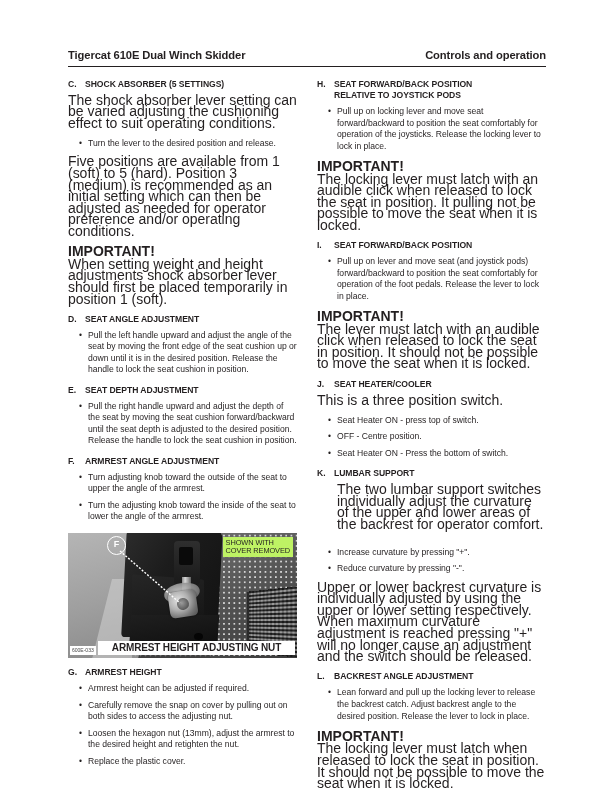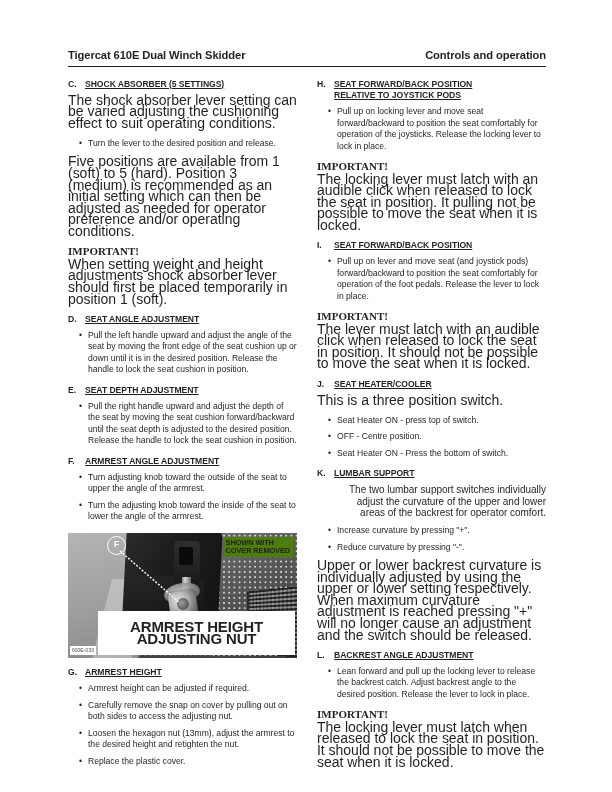--- a/index.html
+++ b/index.html
@@ -63,35 +63,34 @@
     font-weight: bold;
     line-height: 11.6px;
     margin-top: 8.5px;
     margin-bottom: 4.5px;
     letter-spacing: -0.05px;
   }
   .sec .lt {
     width: 17px;
     flex: 0 0 17px;
   }
-  .sec .tx { flex: 1 1 auto; text-decoration: underline; }
+  .sec .tx { flex: 1 1 auto; }
 
   .para {
     font-size: 14px;
     line-height: 11.6px;
     margin-bottom: 8.5px;
     letter-spacing: -0.02px;
   }
   .imp {
-    font-size: 11px;
+    font-size: 14px;
     font-weight: bold;
     line-height: 11.6px;
     margin-bottom: 1px;
     margin-top: 8.5px;
-    font-family: Liberation Serif, serif;
   }
   .imp + .para { margin-top: 0; }
 
   ul.bl {
     list-style: none;
     margin: 0 0 7px 0;
     padding: 0;
   }
   ul.bl li {
     position: relative;
@@ -103,26 +102,25 @@
   }
   ul.bl li:last-child { margin-bottom: 0; }
   ul.bl li .bul {
     position: absolute;
     left: 11px;
     top: 0px;
     font-size: 8.6px;
     line-height: 11.6px;
   }
   .indent-para {
-    font-size: 10px;
+    font-size: 14px;
     line-height: 11.6px;
     padding-left: 20px;
-    margin-bottom: 6px;
+    margin-bottom: 16px;
     letter-spacing: -0.02px;
-    text-align: right;
   }
 
   
   .figure {
     position: relative;
     width: 229px;
     height: 125px;
     margin: 10px 0 9px 0;
     overflow: hidden;
     background: #8d8d8d;
@@ -267,42 +265,42 @@
     color: #ffffff;
     font-size: 9px;
     font-weight: bold;
     line-height: 15px;
     text-align: center;
   }
   .fig-note {
     position: absolute;
     right: 4px;
     top: 4px;
-    background: #4d7c0f;
+    background: #bef264;
     color: #231f20;
     font-size: 7.4px;
-    font-weight: bold;
+    font-weight: normal;
     line-height: 8.4px;
     letter-spacing: -0.1px;
     padding: 1.5px 3px 2px 3px;
     text-align: left;
   }
   .fig-caption-bar {
     position: absolute;
     left: 30px;
     right: 2px;
     bottom: 3px;
     background: #ffffff;
     color: #231f20;
-    font-size: 15px;
+    font-size: 10px;
     font-weight: bold;
     line-height: 12px;
     letter-spacing: -0.15px;
     text-align: center;
-    padding: 10px 2px;
+    padding: 1px 2px;
   }
   .fig-id {
     position: absolute;
     left: 2px;
     bottom: 3.5px;
     background: #ffffff;
     color: #4a4a4a;
     font-size: 5.1px;
     line-height: 7px;
     letter-spacing: -0.05px;

